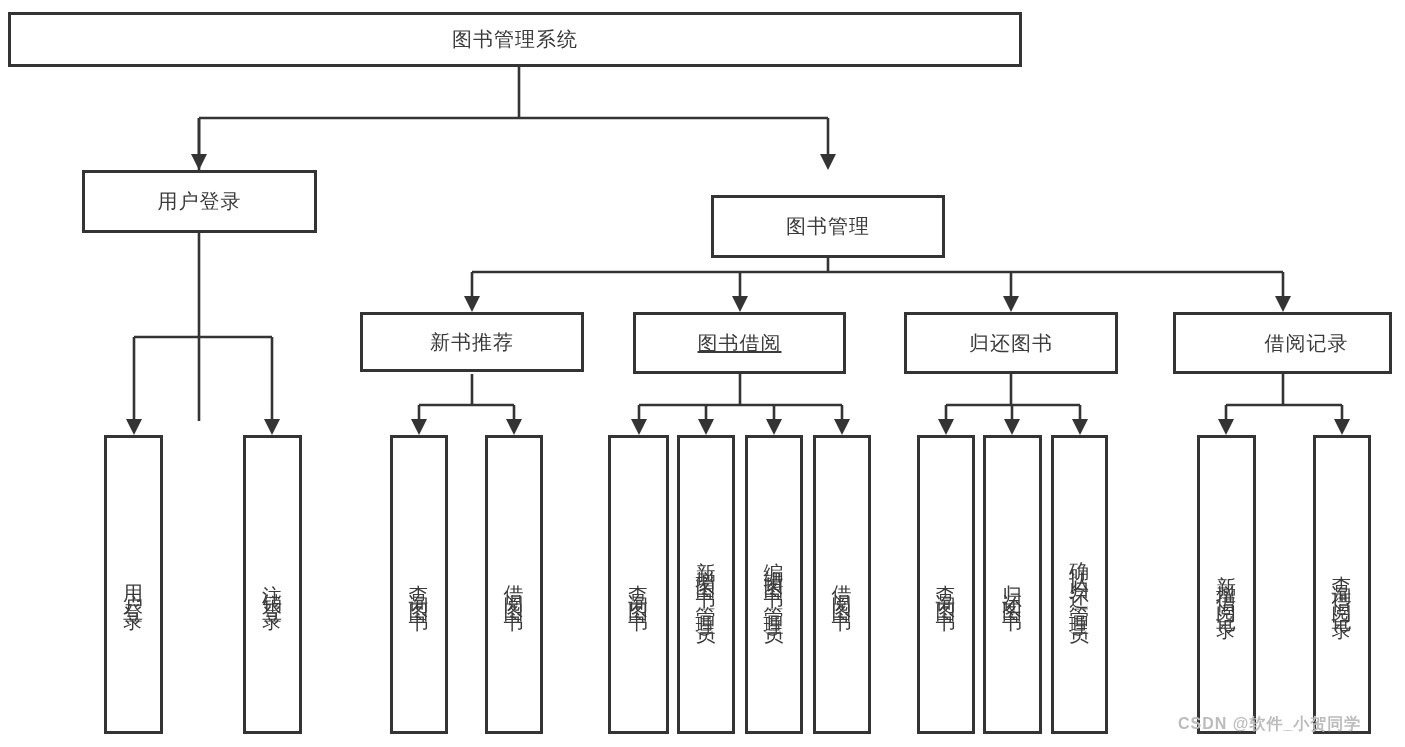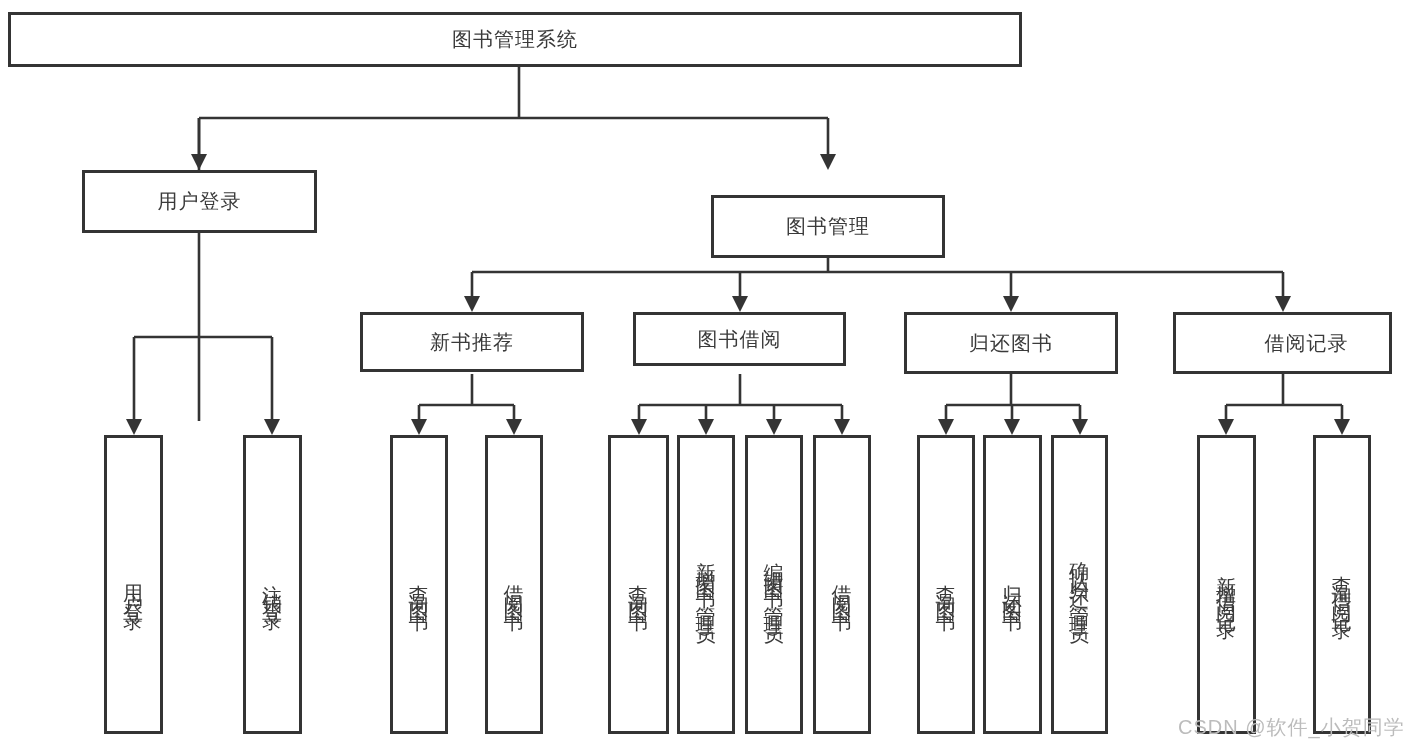--- a/index.html
+++ b/index.html
@@ -27,34 +27,35 @@
     writing-mode:vertical-rl;
     text-orientation:mixed;
     letter-spacing:9px;
     line-height:1;
     font-size:20px;
     padding-top:4px;
   }
   .watermark{
     position:absolute;
     left:1178px;top:714px;
-    font-size:20px;
+    font-size:16px;
     color:#bcbcbc;
     letter-spacing:1px;
     z-index:3;
     white-space:nowrap;
+    font-weight:bold;
   }
   
   .n-root{left:8px;top:12px;width:1014px;height:55px;}
   
   .n-l2-0{left:82px;top:170px;width:235px;height:63px;}
   .n-l2-1{left:711px;top:170px;width:234px;height:63px;margin-top:25px;}
   
   .n-l3-0{left:360px;top:312px;width:224px;height:60px;}
-  .n-l3-1{left:633px;top:312px;width:213px;height:54px;}
+  .n-l3-1{left:633px;top:312px;width:213px;height:62px;text-decoration:underline;}
   .n-l3-2{left:904px;top:312px;width:214px;height:62px;}
   .n-l3-3{left:1173px;top:312px;width:219px;height:62px;padding-left:48px;}
   
   .n-leaf{top:435px;height:299px;}
   .n-lf-0{left:104px;width:59px;}
   .n-lf-1{left:243px;width:59px;}
   .n-lf-2{left:390px;width:58px;}
   .n-lf-3{left:485px;width:58px;}
   .n-lf-4{left:608px;width:61px;}
   .n-lf-5{left:677px;width:58px;}

